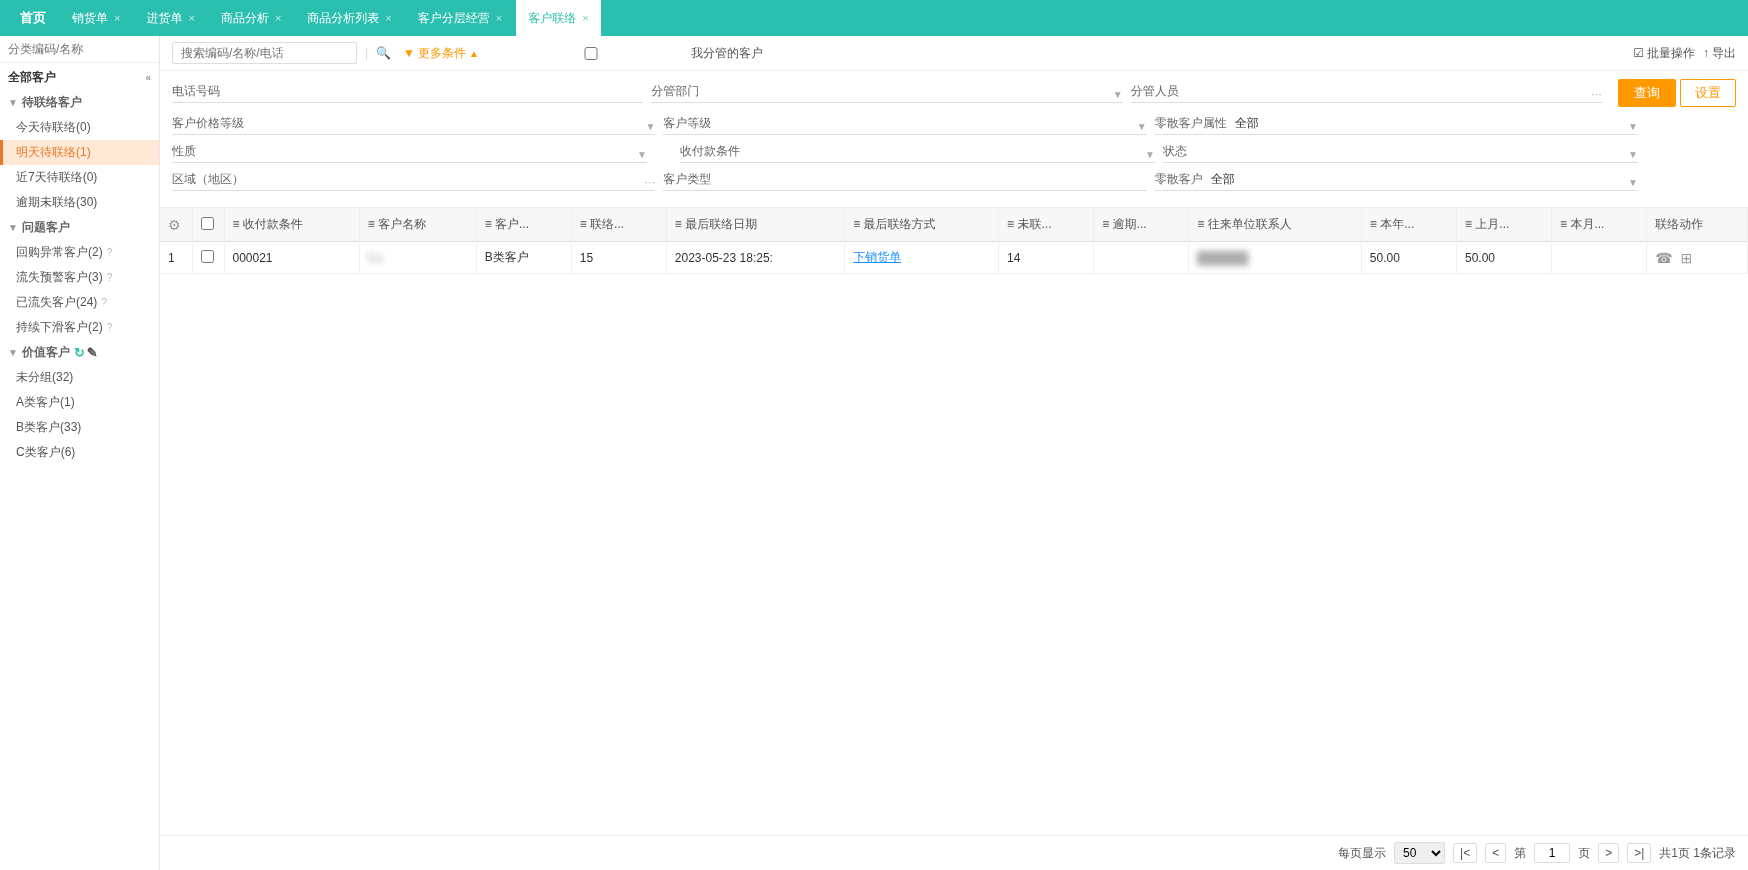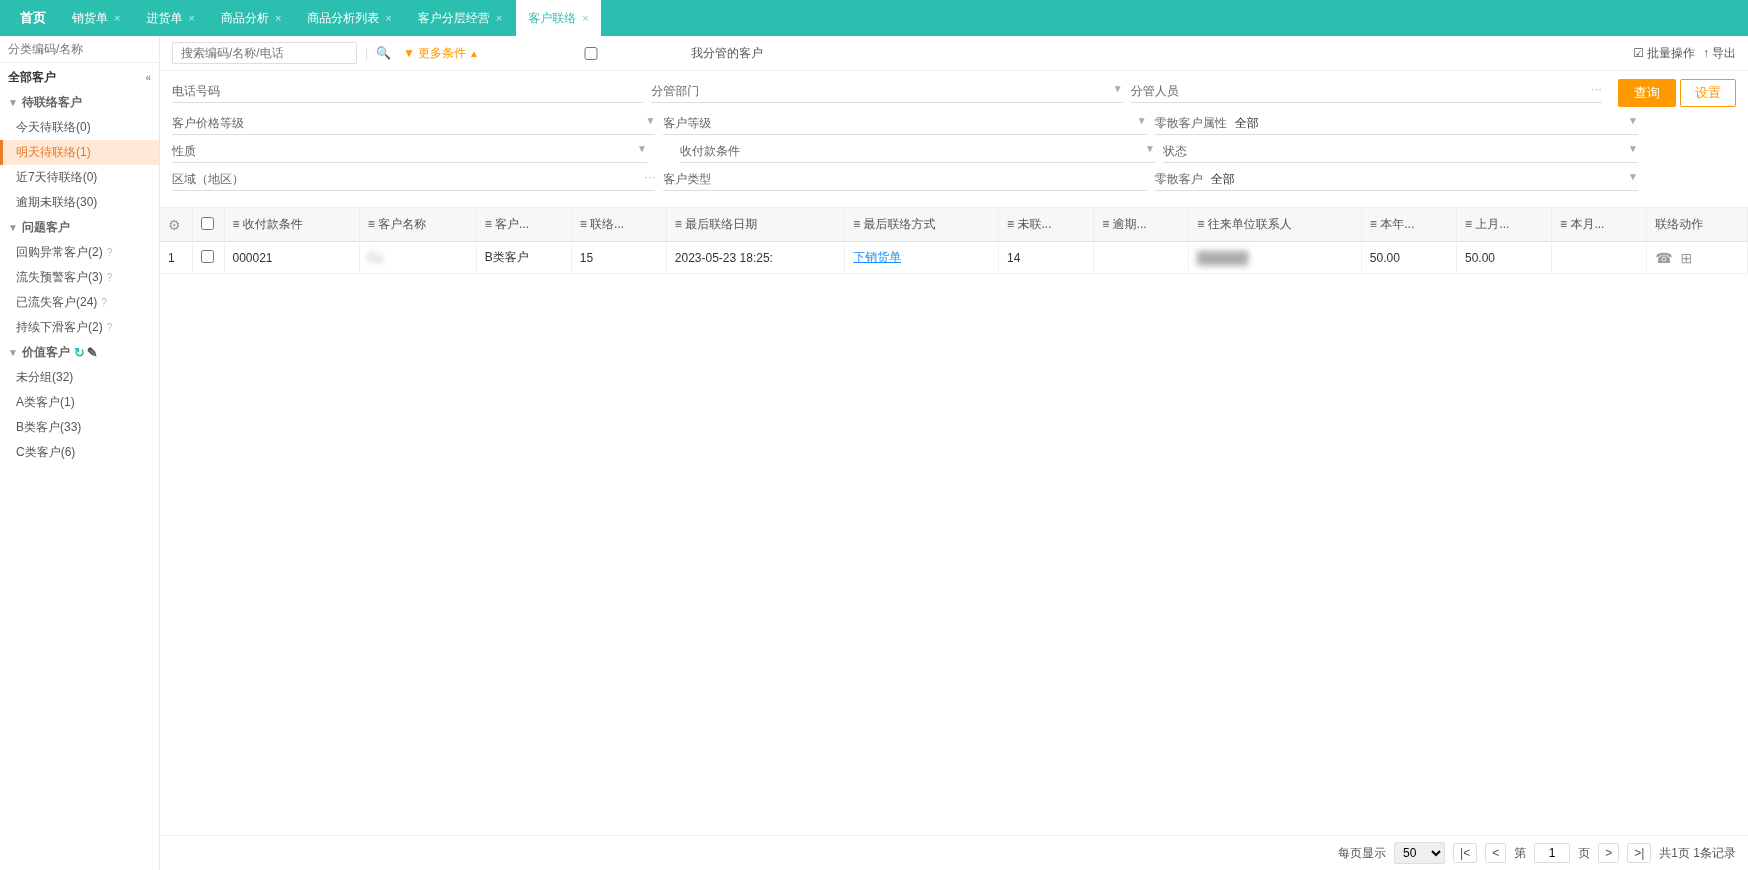--- a/index.html
+++ b/index.html
@@ -179,21 +179,21 @@
       padding: 8px 12px;
     }
     .filter-row {
       display: flex;
       align-items: center;
       gap: 8px;
       margin-bottom: 8px;
     }
     .filter-field {
       display: flex;
-      align-items: flex-start;
+      align-items: flex-end;
       flex: 1;
       min-width: 0;
       border-bottom: 1px solid #ddd;
       padding-bottom: 2px;
       position: relative;
     }
     .filter-field label {
       color: #666;
       white-space: nowrap;
       margin-right: 8px;

